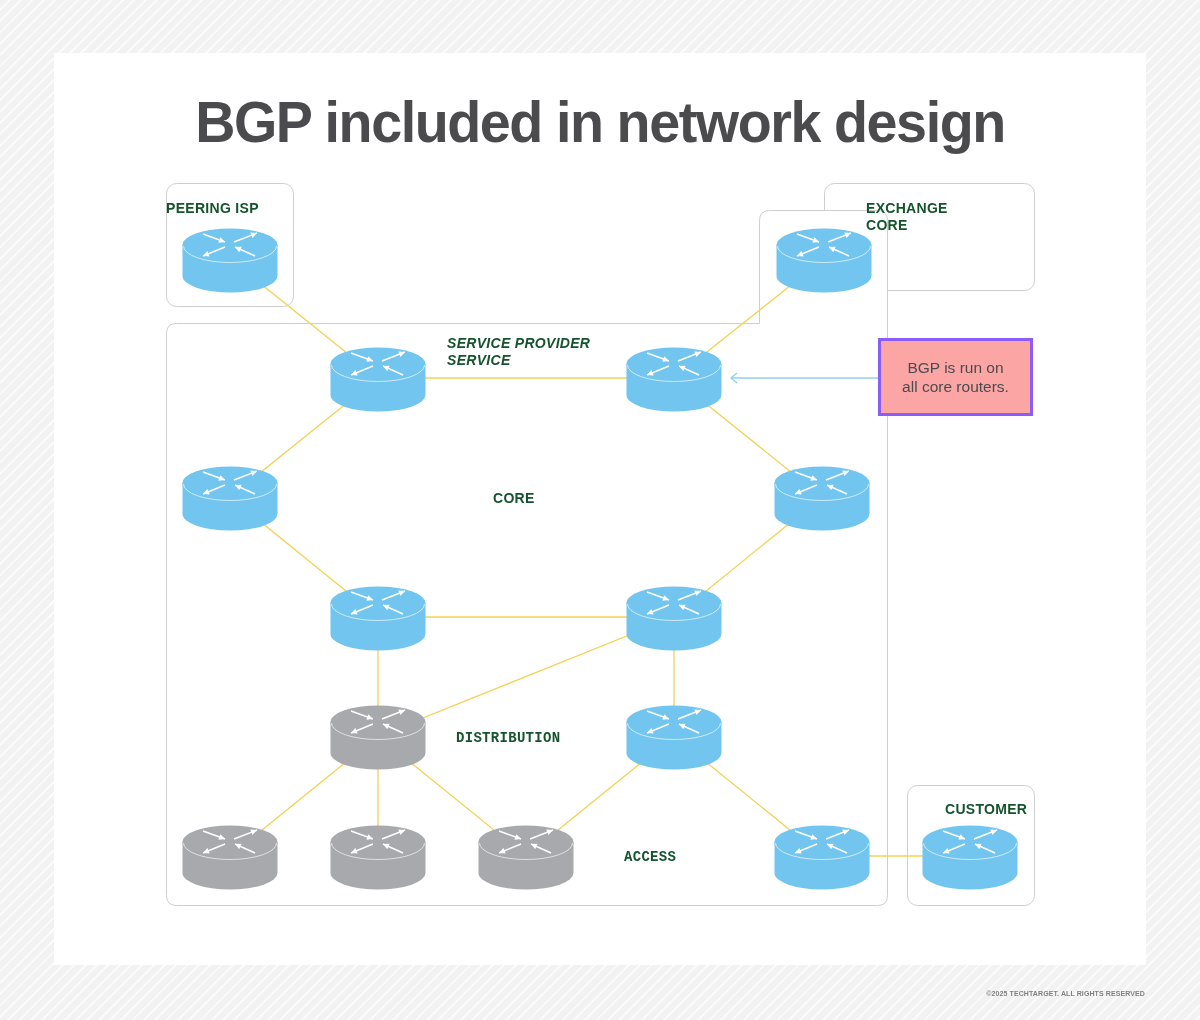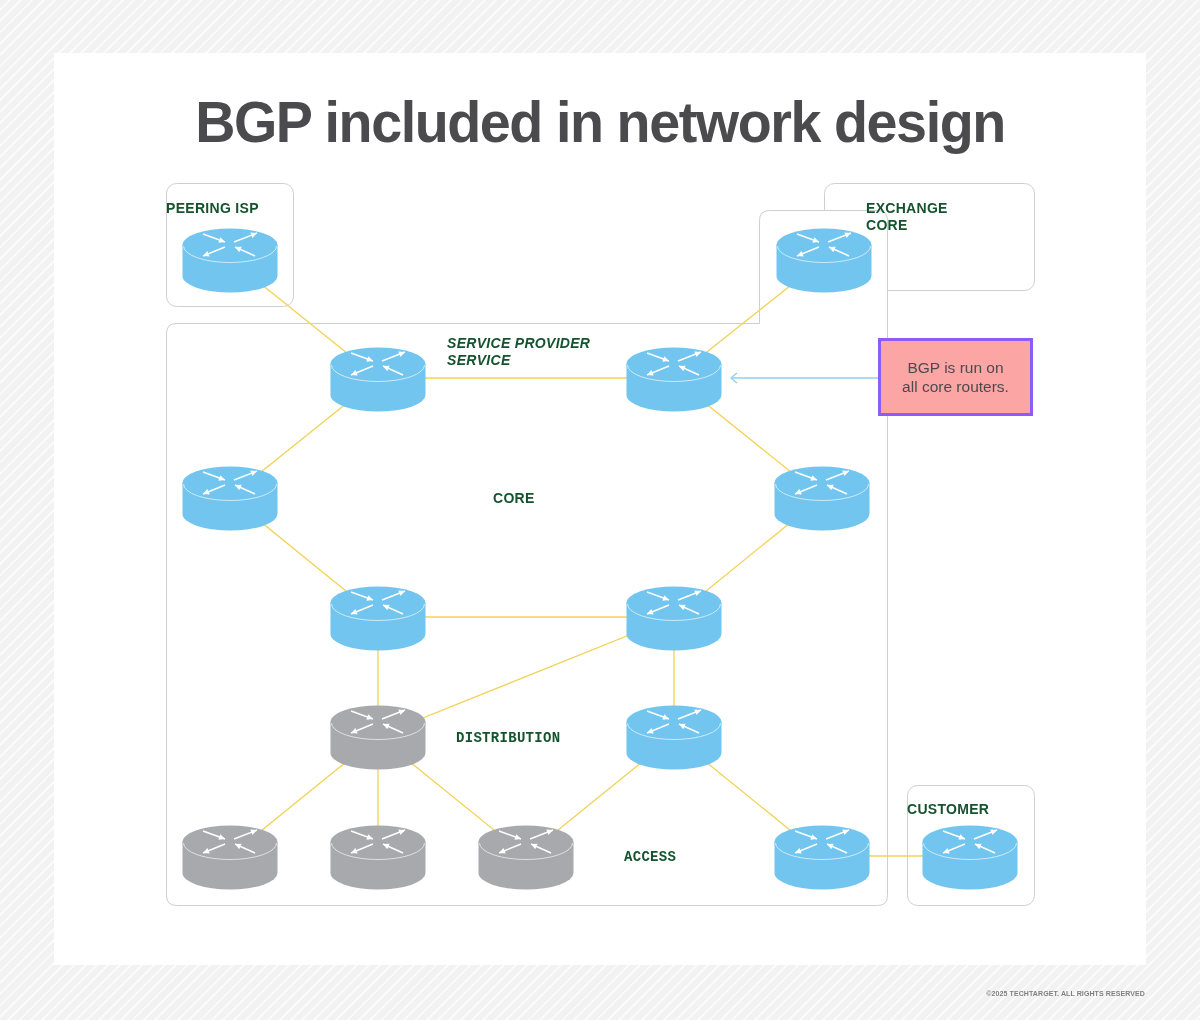--- a/index.html
+++ b/index.html
@@ -308,21 +308,21 @@
   <span>PEERING ISP</span>
 </div>
 <div class="lbl" style="left:866px;top:200px;width:120px;">
   <div>EXCHANGE</div>
   <div>CORE</div>
 </div>
 <div class="lbl" style="left:447px;top:335px;width:160px;font-style:italic;">
   <div>SERVICE PROVIDER</div>
   <div>SERVICE</div>
 </div>
-<div class="lbl" style="left:907px;top:801px;width:128px;">
+<div class="lbl" style="left:907px;top:801px;width:128px;padding-left:38px;">
   <span>CUSTOMER</span>
 </div>
 <div class="lbl" style="left:493px;top:490px;width:100px;">
   <span>CORE</span>
 </div>
 <div class="lbl" style="left:456px;top:730px;width:140px;font-family:Liberation Mono, monospace;">
   <span>DISTRIBUTION</span>
 </div>
 <div class="lbl" style="left:624px;top:849px;width:100px;font-family:Liberation Mono, monospace;">
   <span>ACCESS</span>

